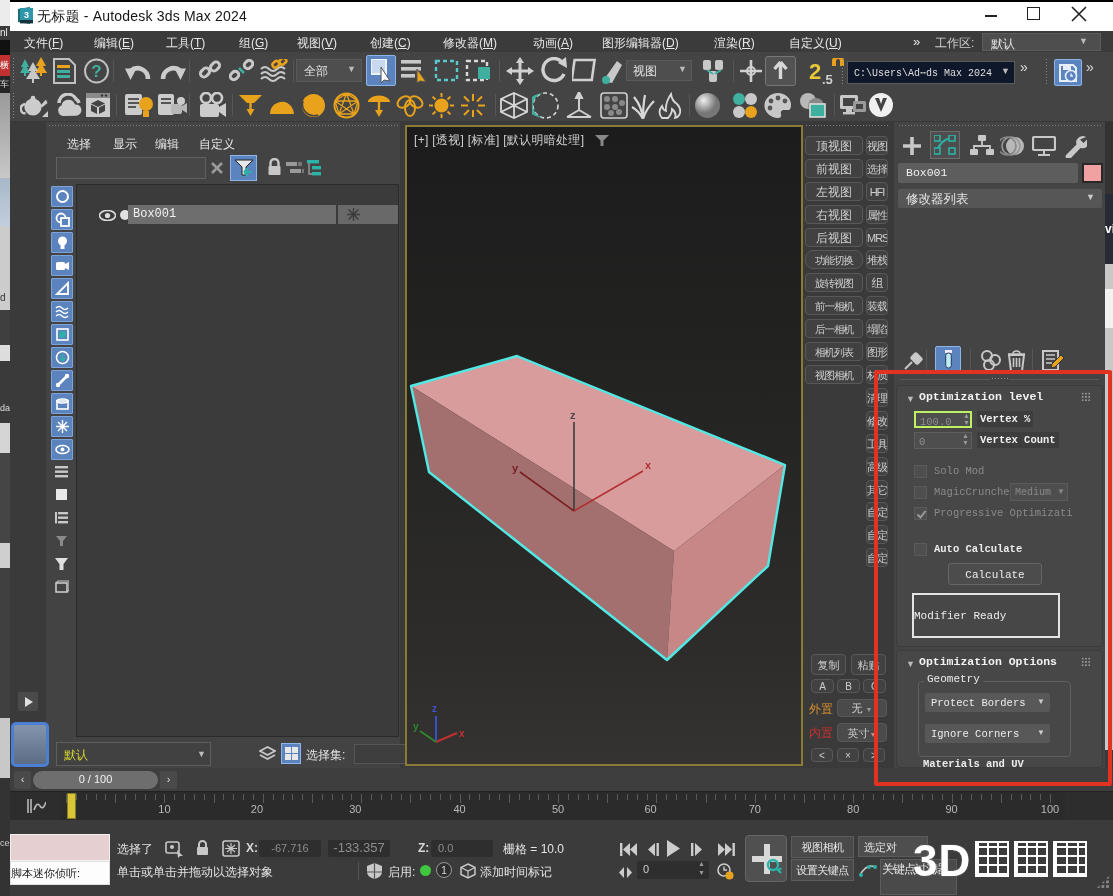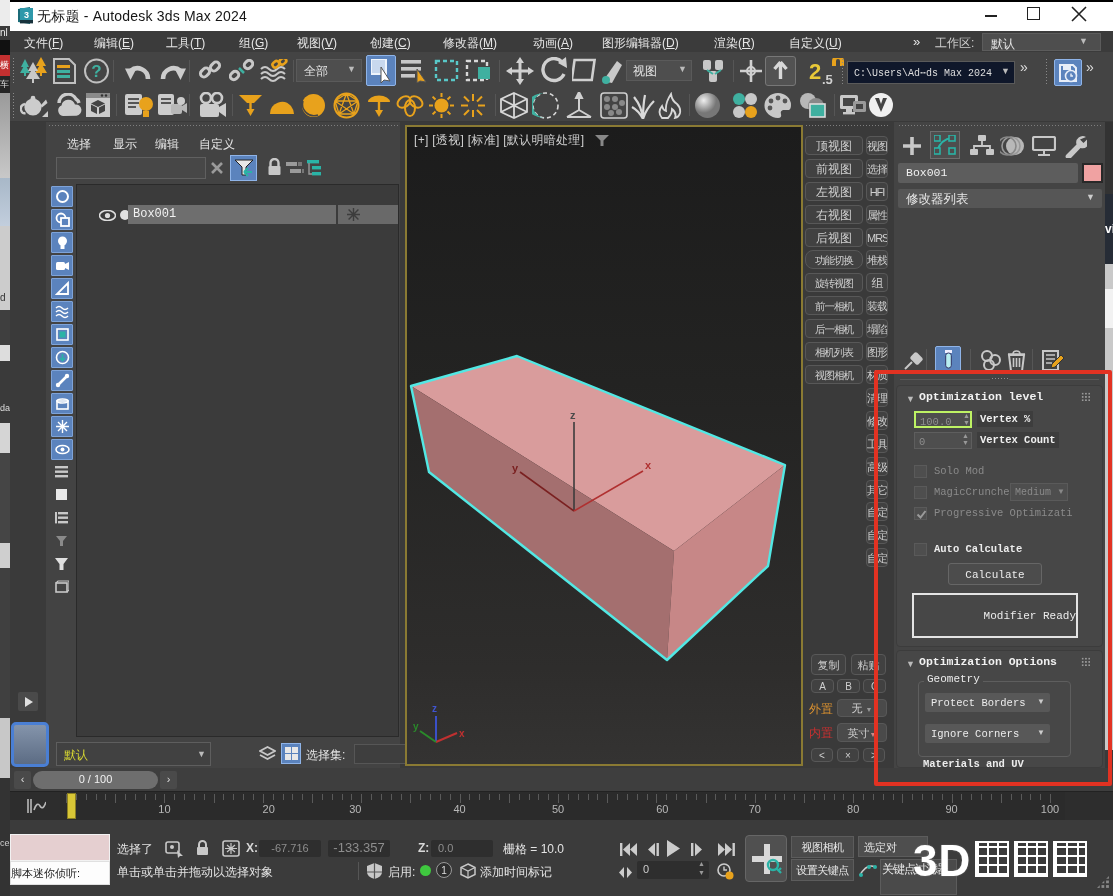--- a/index.html
+++ b/index.html
@@ -782,21 +782,21 @@
         </div>
    <div class="abs" style="left:17px;top:121px;width:13px;height:13px;background:#4e4e4e;border:1px solid #5a5a5a">
           <svg class="abs" style="left:1px;top:1px" width="11" height="11" viewBox="0 0 11 11">
             <path d="M1.5 5.5 L4.5 8.5 L9.5 2" stroke="#9a9a9a" stroke-width="2" fill="none"></path>
           </svg>
         </div>
    <span class="abs mono" style="left:37px;top:121px;font-size:10.5px;color:#8a8a8a;white-space:nowrap">Progressive Optimizati</span>
    <div class="abs" style="left:17px;top:157px;width:13px;height:13px;background:#4e4e4e;border:1px solid #5a5a5a"></div>
    <span class="abs mono" style="left:37px;top:157px;font-size:10.5px;font-weight:bold;color:#ececec;white-space:nowrap">Auto Calculate</span>
    <div class="abs" style="left:51px;top:177px;width:94px;height:22px;background:#4c4c4c;border:1px solid #666;border-radius:3px;text-align:center"><span class="mono" style="font-size:11px;color:#ececec;line-height:21px">Calculate</span></div>
-   <div class="abs" style="left:15px;top:207px;width:166px;height:45px;border:2px solid #e4e4e4;background:#474747;text-align:right"><span class="mono" style="font-size:11px;color:#ececec;line-height:42px">Modifier Ready</span></div>
+   <div class="abs" style="left:15px;top:207px;width:148px;height:45px;border:2px solid #e4e4e4;background:#474747;text-align:left"><span class="mono" style="font-size:11px;color:#ececec;line-height:42px">Modifier Ready</span></div>
   </div>
 
   <div class="abs" style="left:2px;top:528px;width:207px;height:118px;background:#474747;border:1px solid #3c3c3c;border-radius:4px;overflow:hidden">
    <span class="abs" style="left:9px;top:8px;font-size:9px;color:#bbb">▼</span>
    <span class="abs mono" style="left:22px;top:4px;font-size:11.5px;font-weight:bold;color:#f2f2f2;white-space:nowrap">Optimization Options</span>
    <div class="abs" style="left:184px;top:6px;width:10px;height:10px;background-image:radial-gradient(#999 36%,transparent 38%);background-size:3.3px 3.3px"></div>
    <div class="abs" style="left:21px;top:30px;width:153px;height:76px;border:1px solid #5e5e5e;border-radius:4px"></div>
    <span class="abs mono" style="left:27px;top:22px;font-size:11px;color:#ececec;background:#474747;padding:0 3px;white-space:nowrap">Geometry</span>
    <div class="abs" style="left:28px;top:42px;width:125px;height:19px;background:#585858;border-radius:2px">
           <span class="abs mono" style="left:6px;top:4px;font-size:10.5px;color:#ececec;white-space:nowrap">Protect Borders</span>
@@ -935,25 +935,25 @@
       <div class="abs" style="left:911.3px;top:2px;width:1px;height:6px;background:#5a5a5a"></div>
       <div class="abs" style="left:921.1px;top:2px;width:1px;height:6px;background:#5a5a5a"></div>
       <div class="abs" style="left:931.0px;top:2px;width:1px;height:6px;background:#5a5a5a"></div>
       <div class="abs" style="left:940.8px;top:2px;width:1px;height:9px;background:#5a5a5a"></div>
       <div class="abs" style="left:950.6px;top:2px;width:1px;height:6px;background:#5a5a5a"></div>
       <div class="abs" style="left:960.5px;top:2px;width:1px;height:6px;background:#5a5a5a"></div>
       <div class="abs" style="left:970.3px;top:2px;width:1px;height:6px;background:#5a5a5a"></div>
       <div class="abs" style="left:980.2px;top:2px;width:1px;height:6px;background:#5a5a5a"></div>
       <div class="abs" style="left:990.0px;top:2px;width:1px;height:9px;background:#5a5a5a"></div>
       <div class="abs" style="left:92.4px;top:11px;width:24px;text-align:center;font-size:11px;color:#b8b8b8">10</div>
-      <div class="abs" style="left:190.8px;top:11px;width:24px;text-align:right;font-size:11px;color:#b8b8b8">20</div>
+      <div class="abs" style="left:190.8px;top:11px;width:24px;text-align:left;font-size:11px;color:#b8b8b8">20</div>
       <div class="abs" style="left:289.2px;top:11px;width:24px;text-align:left;font-size:11px;color:#b8b8b8">30</div>
       <div class="abs" style="left:387.6px;top:11px;width:24px;text-align:center;font-size:11px;color:#b8b8b8">40</div>
       <div class="abs" style="left:486.0px;top:11px;width:24px;text-align:center;font-size:11px;color:#b8b8b8">50</div>
-      <div class="abs" style="left:584.4px;top:11px;width:24px;text-align:right;font-size:11px;color:#b8b8b8">60</div>
+      <div class="abs" style="left:584.4px;top:11px;width:24px;text-align:left;font-size:11px;color:#b8b8b8">60</div>
       <div class="abs" style="left:682.8px;top:11px;width:24px;text-align:center;font-size:11px;color:#b8b8b8">70</div>
       <div class="abs" style="left:781.2px;top:11px;width:24px;text-align:center;font-size:11px;color:#b8b8b8">80</div>
       <div class="abs" style="left:879.6px;top:11px;width:24px;text-align:center;font-size:11px;color:#b8b8b8">90</div>
       <div class="abs" style="left:978.0px;top:11px;width:24px;text-align:center;font-size:11px;color:#b8b8b8">100</div>
     </div>
  <div class="abs" style="left:57px;top:1px;width:9px;height:26px;background:#d8c636;border:1px solid #8a7e22"></div>
 </div>
 <div id="statusbar" class="abs" style="left:10px;top:820px;width:1103px;height:76px;background:#3b3b3b">
  <div class="abs" style="left:0;top:14px;width:100px;height:27px;background:#e5cfd0;border:1px solid #f2f2f2"></div>
  <div class="abs" style="left:0;top:41px;width:100px;height:24px;background:#fdfdfd;border:1px solid #e0e0e0;color:#1a1a1a;font-size:11px;line-height:23px;white-space:nowrap;overflow:hidden">脚本迷你侦听:</div>

